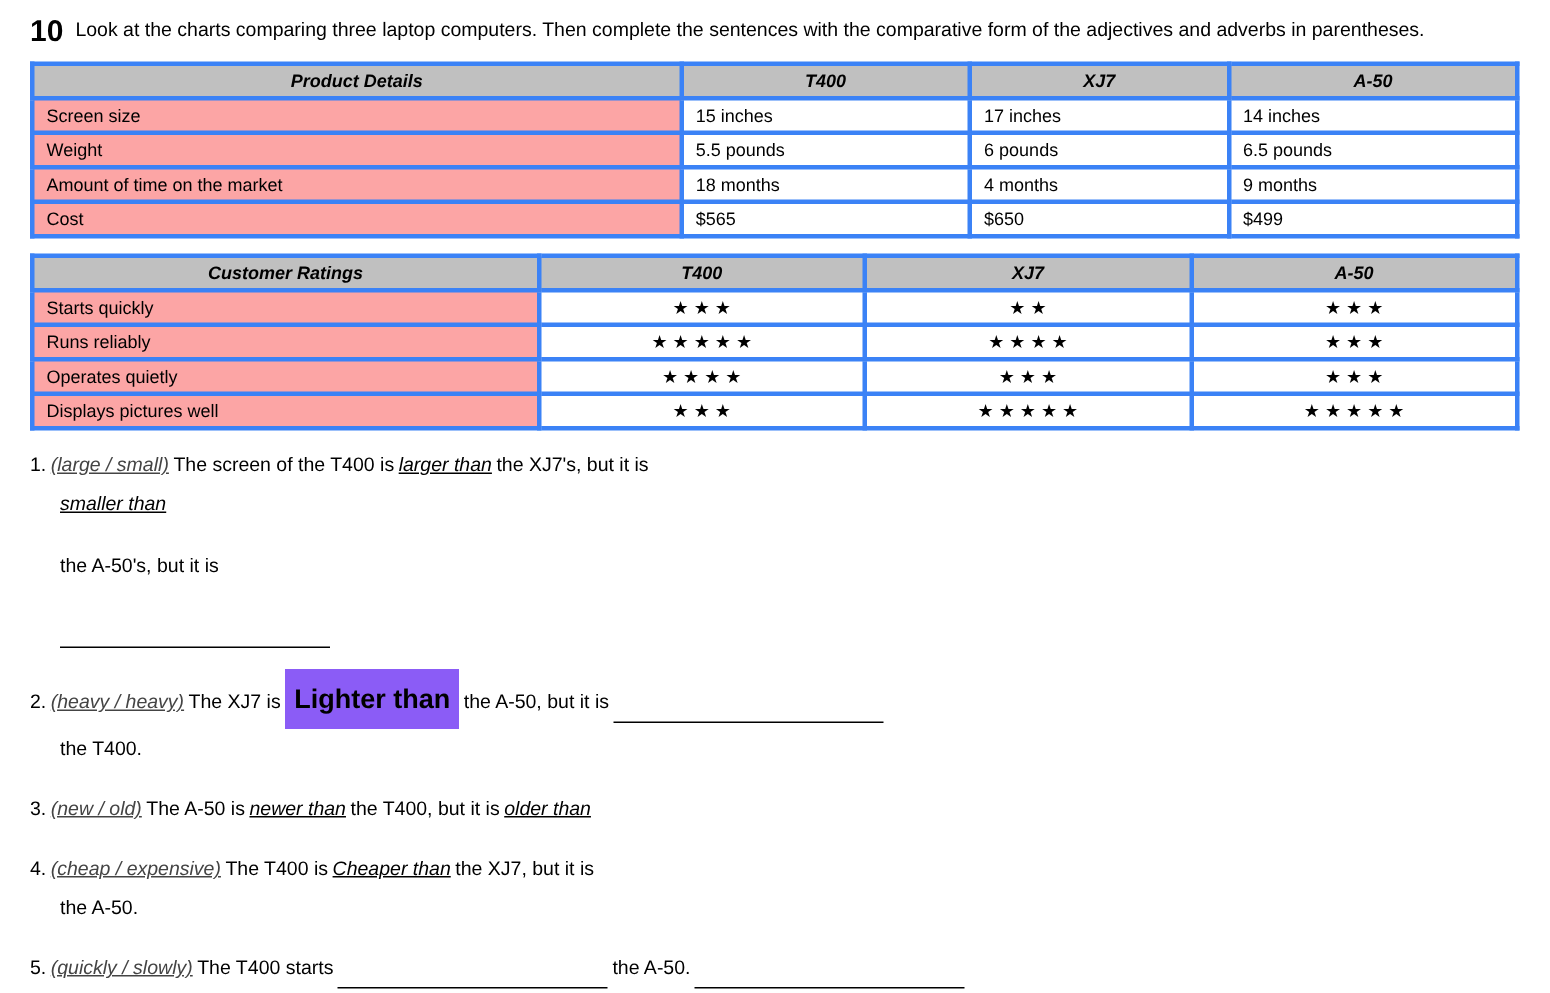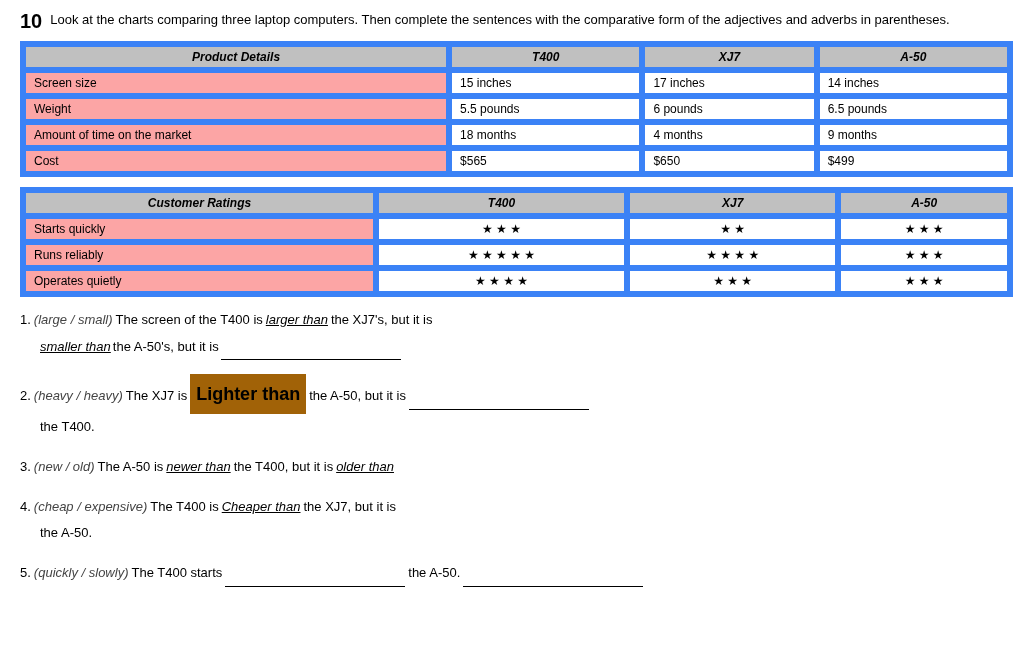--- a/index.html
+++ b/index.html
@@ -24,21 +24,21 @@
     .q-text {
       font-size: 13px;
       line-height: 1.5;
     }
     table {
       border-collapse: collapse;
       width: 100%;
       margin-bottom: 10px;
     }
     table th, table td {
-      border: 6px solid #3b82f6;
+      border: 3px solid #3b82f6;
       padding: 3px 8px;
       font-size: 12px;
       text-align: left;
     }
     table thead tr th {
       background: #d0d0d0;
       font-weight: bold;
       text-align: center;
     }
     table tbody tr td:first-child {
@@ -58,41 +58,43 @@
     .sentences {
       margin-top: 8px;
     }
     .sentence-item {
       margin-bottom: 14px;
       line-height: 1.8;
     }
     .sentence-item .label {
       font-style: italic;
       color: #444;
+      text-decoration: underline;
     }
     .highlight {
-      background: #a16207;
+      background: #8b5cf6;
       font-size: 18px;
       font-weight: bold;
       padding: 2px 6px;
     }
     .sentence-row {
       display: flex;
       align-items: baseline;
       flex-wrap: wrap;
       gap: 3px;
       line-height: 2;
     }
     .sentence-continuation {
       display: flex;
-      align-items: center;
+      align-items: flex-start;
       flex-wrap: wrap;
-      gap: 2px;
+      gap: 15px;
       line-height: 2;
       margin-left: 20px;
+      flex-direction: column;
     }
     .filled-blank {
       font-style: italic;
       text-decoration: underline;
       white-space: nowrap;
     }
     .long-blank {
       display: inline-block;
       border-bottom: 1px solid #000;
       min-width: 180px;
@@ -164,20 +166,26 @@
       <td class="stars">★ ★ ★ ★ ★</td>
       <td class="stars">★ ★ ★ ★</td>
       <td class="stars">★ ★ ★</td>
     </tr>
     <tr>
       <td>Operates quietly</td>
       <td class="stars">★ ★ ★ ★</td>
       <td class="stars">★ ★ ★</td>
       <td class="stars">★ ★ ★</td>
     </tr>
+    <tr>
+      <td>Displays pictures well</td>
+      <td class="stars">★ ★ ★</td>
+      <td class="stars">★ ★ ★ ★ ★</td>
+      <td class="stars">★ ★ ★ ★ ★</td>
+    </tr>
   </tbody>
 </table>
 
 <div class="sentences">
 
   <div class="sentence-item">
     <div class="sentence-row">
       <span>1.</span>
       <span class="label">(large / small)</span>
       <span>The screen of the T400 is</span>

